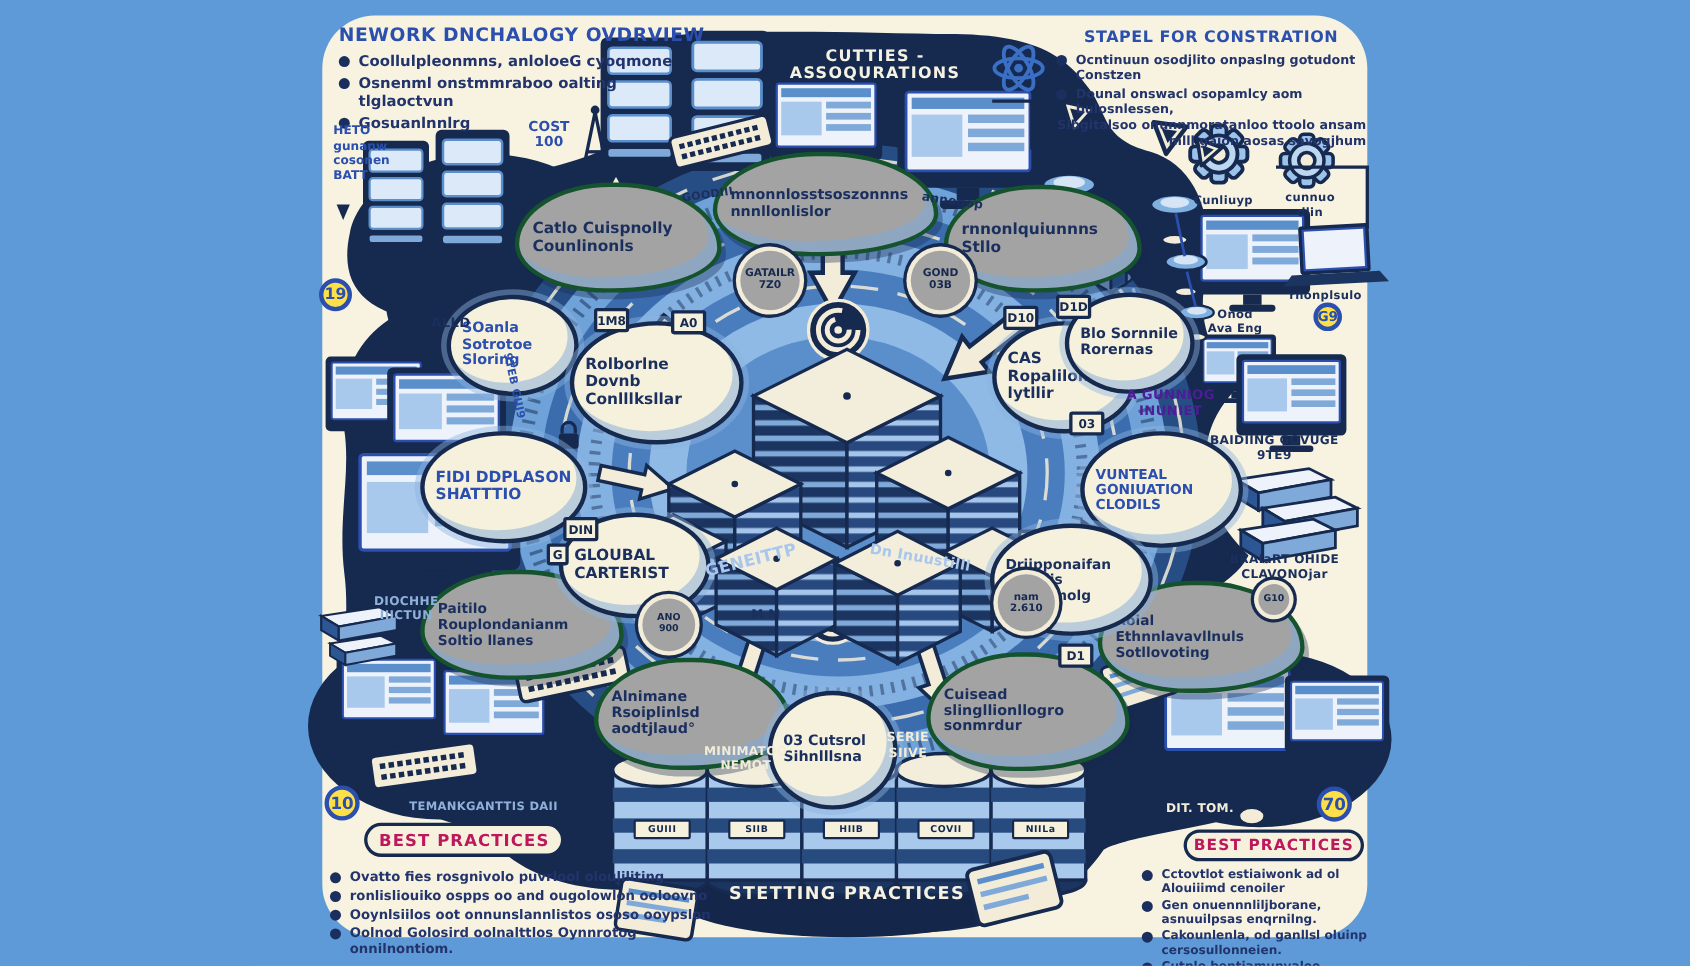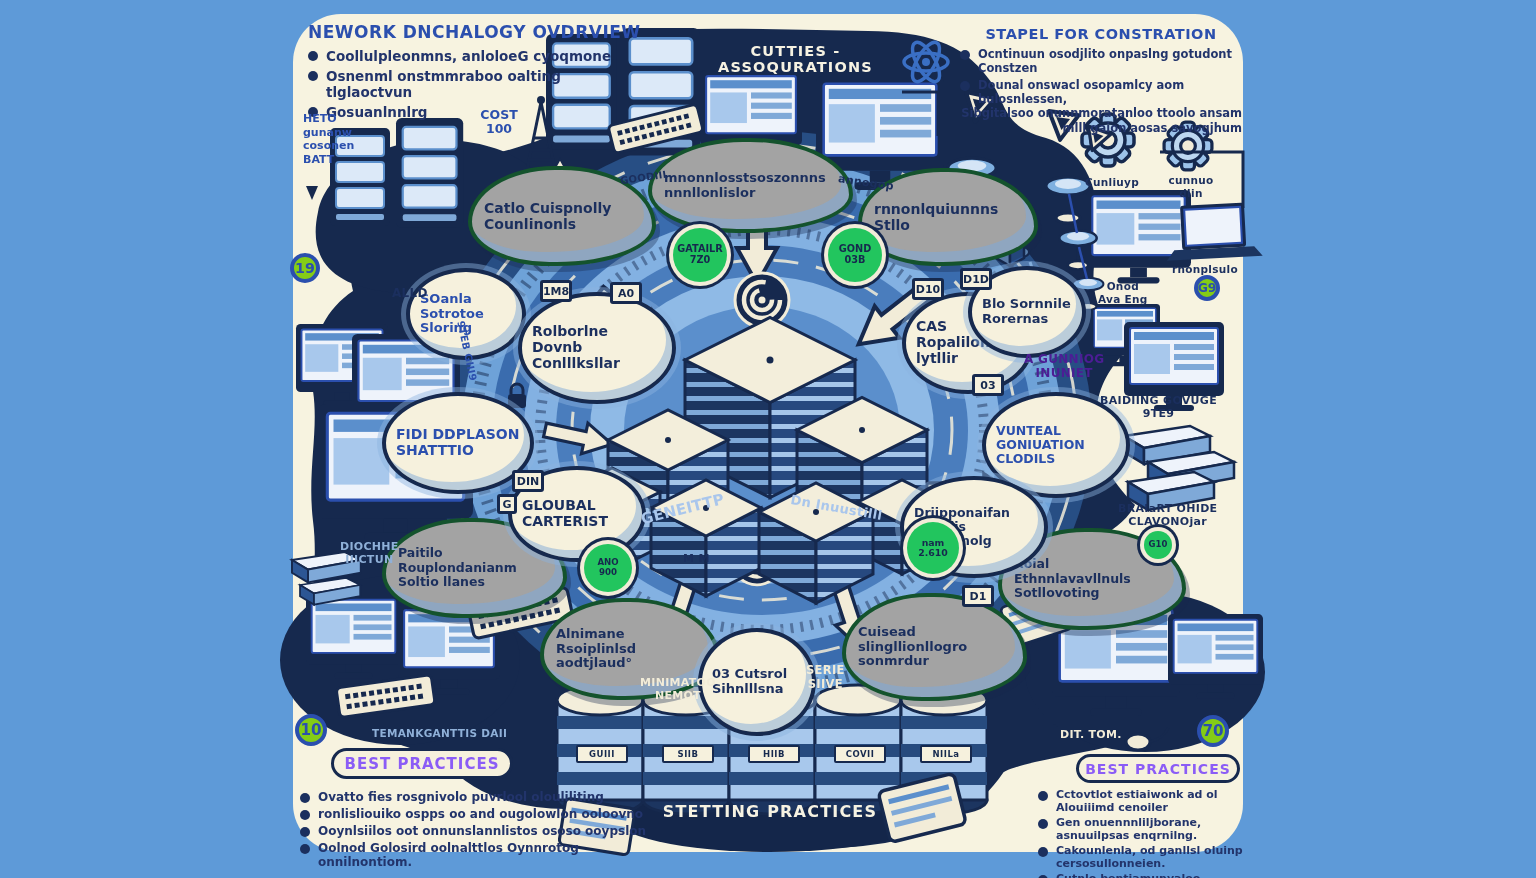--- a/index.html
+++ b/index.html
@@ -2,27 +2,27 @@
 <html><head>
 <meta charset="utf-8">
 <style>
   html,body{margin:0;padding:0;background:#5e9ad8;font-family:"DejaVu Sans",sans-serif;}
   #stage{position:relative;width:1536px;height:878px;overflow:hidden;}
   #panel{position:absolute;left:293px;top:14px;width:950px;height:838px;background:#f7f3e0;border-radius:48px;z-index:0;}
   #art{position:absolute;left:0;top:0;z-index:1;}
   .lbl{position:absolute;font-weight:bold;white-space:pre-line;z-index:3;letter-spacing:.3px;line-height:1.2;}
   .cloud{position:absolute;z-index:3;background:#a3a3a3;border:4px solid #14532d;display:flex;align-items:center;justify-content:center;font-weight:bold;color:#1b2f5e;border-radius:48% 52% 55% 45% / 58% 62% 42% 46%;box-shadow:inset -8px -10px 0 rgba(127,169,216,.55),4px 6px 0 rgba(22,41,78,.35);padding:8px 12px;line-height:1.15;box-sizing:border-box;}
   .enode{position:absolute;z-index:3;background:#f6f1dd;border:4px solid #16294e;border-radius:50%;display:flex;align-items:center;justify-content:center;font-weight:bold;padding:10px;line-height:1.12;box-shadow:inset -6px -8px 0 rgba(127,169,216,.5),0 0 0 5px rgba(140,180,225,.45);box-sizing:border-box;}
-  .badge-r{position:absolute;z-index:3;border-radius:50%;background:#22c55e;display:flex;flex-direction:column;align-items:center;justify-content:center;font-weight:bold;color:#16294e;box-shadow:0 0 0 4px #f2ecd8,0 0 0 7px #16294e;text-align:center;line-height:1.12;}
+  .badge-r{position:absolute;z-index:3;border-radius:50%;background:#a3a3a3;display:flex;flex-direction:column;align-items:center;justify-content:center;font-weight:bold;color:#16294e;box-shadow:0 0 0 4px #f2ecd8,0 0 0 7px #16294e;text-align:center;line-height:1.12;}
   .badge-s{position:absolute;z-index:3;background:#f6f1dd;border:3px solid #16294e;color:#16294e;font-weight:bold;display:flex;align-items:center;justify-content:center;border-radius:3px;box-sizing:border-box;}
-  .marker{position:absolute;z-index:3;border-radius:50%;background:#84cc16;border:4px solid #2b4fae;color:#2b4fae;font-weight:bold;display:flex;align-items:center;justify-content:center;box-sizing:border-box;}
+  .marker{position:absolute;z-index:3;border-radius:50%;background:#fde047;border:4px solid #2b4fae;color:#2b4fae;font-weight:bold;display:flex;align-items:center;justify-content:center;box-sizing:border-box;}
   .chip{position:absolute;z-index:3;background:#f6f1dd;border:2px solid #16294e;color:#16294e;font-weight:bold;display:flex;align-items:center;justify-content:center;border-radius:2px;letter-spacing:.5px;}
   .bullet{display:flex;gap:8px;font-weight:bold;color:#22346b;align-items:flex-start;}
   .bullet::before{content:"";min-width:10px;height:10px;border-radius:50%;background:#1b2f5e;margin-top:3px;}
-  .pill{position:absolute;z-index:3;background:#f6f1dd;border:3.5px solid #16294e;border-radius:20px;color:#8b5cf6;font-weight:bold;display:flex;align-items:center;justify-content:center;letter-spacing:1px;box-sizing:border-box;}
+  .pill{position:absolute;z-index:3;background:#f6f1dd;border:3.5px solid #16294e;border-radius:20px;color:#be185d;font-weight:bold;display:flex;align-items:center;justify-content:center;letter-spacing:1px;box-sizing:border-box;}
   .banner{position:absolute;z-index:3;color:#f6f2e2;font-weight:bold;text-align:center;letter-spacing:1.2px;}
   .h-title{color:#2b4fae;font-weight:bold;letter-spacing:.5px;}
   .abs{position:absolute;z-index:3;}
 </style>
 </head>
 <body>
 
 <div id="stage">
   <div id="panel"></div>
 

